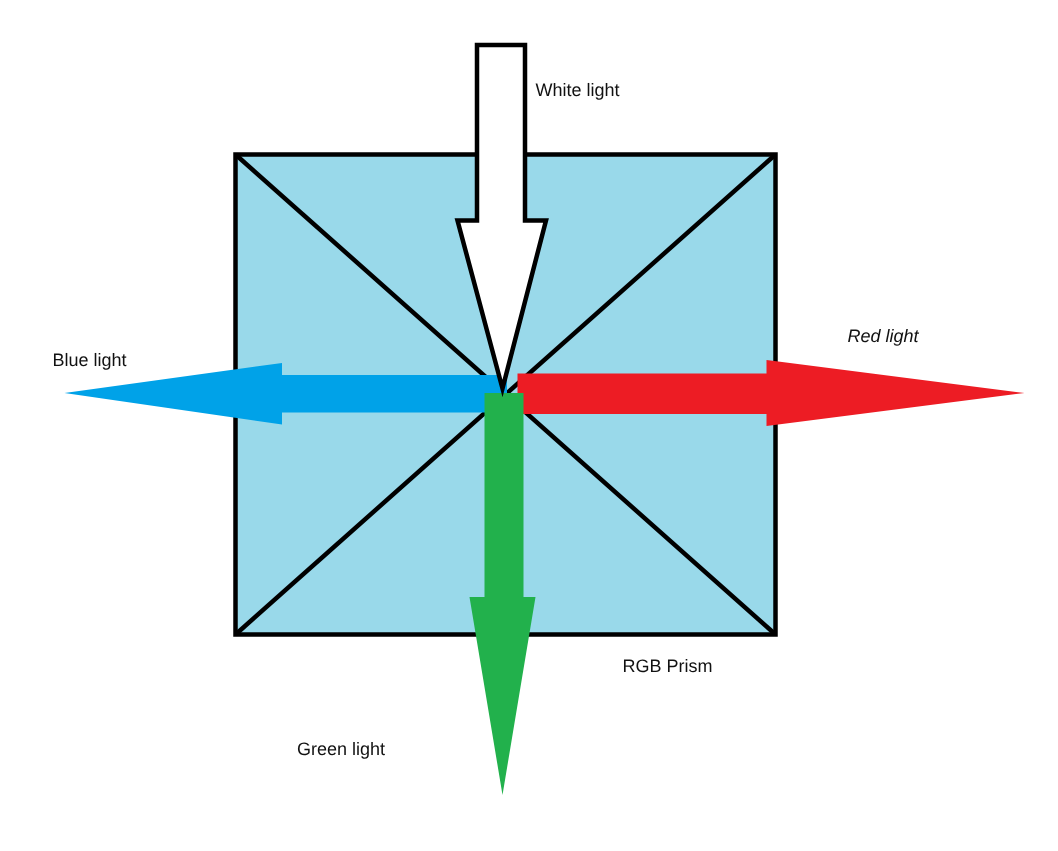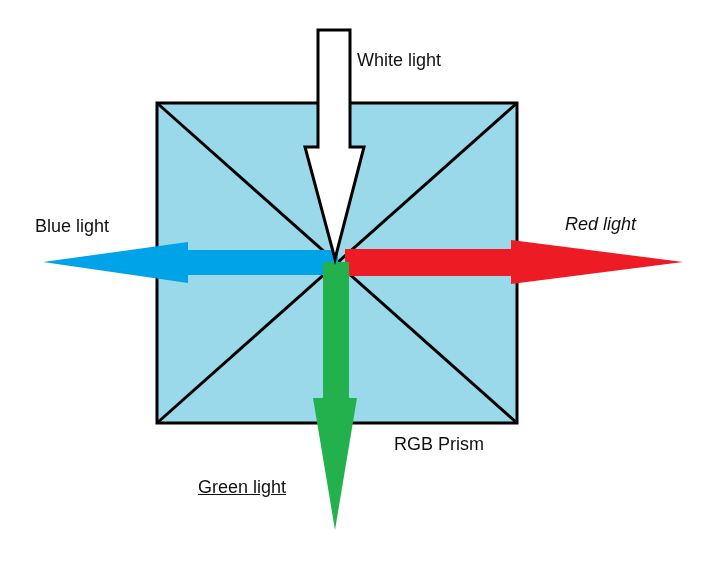--- a/index.html
+++ b/index.html
@@ -15,30 +15,30 @@
     font-family: "Liberation Sans", sans-serif;
     overflow: hidden;
   }
   .canvas svg {
     position: absolute;
     left: 0;
     top: 0;
   }
   .label {
     position: absolute;
-    font-size: 18px;
+    font-size: 12px;
     line-height: 20px;
     color: #111111;
     white-space: nowrap;
   }
   .label-white-light { left: 357px; top: 50px; }
-  .label-blue-light  { left: 35px;  top: 216px; }
+  .label-blue-light  { left: 35px;  top: 230px; }
   .label-red-light   { left: 565px; top: 214px; font-style: italic; }
-  .label-green-light { left: 198px; top: 477px; text-decoration: underline; }
-  .label-rgb-prism   { left: 394px; top: 434px; }
+  .label-green-light { left: 198px; top: 489px; }
+  .label-rgb-prism   { left: 415px; top: 434px; }
 </style>
 </head>
 <body>
 
 <div class="canvas">
 
   <svg width="705" height="567" viewBox="0 0 705 567">
 
     <g>
       <rect x="157" y="103" width="360" height="320" stroke="#000000" stroke-width="3" fill="#99D9EA"></rect>

